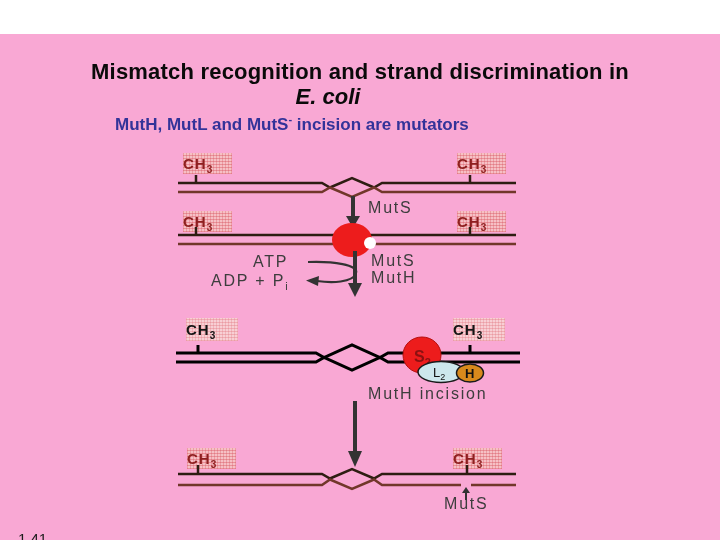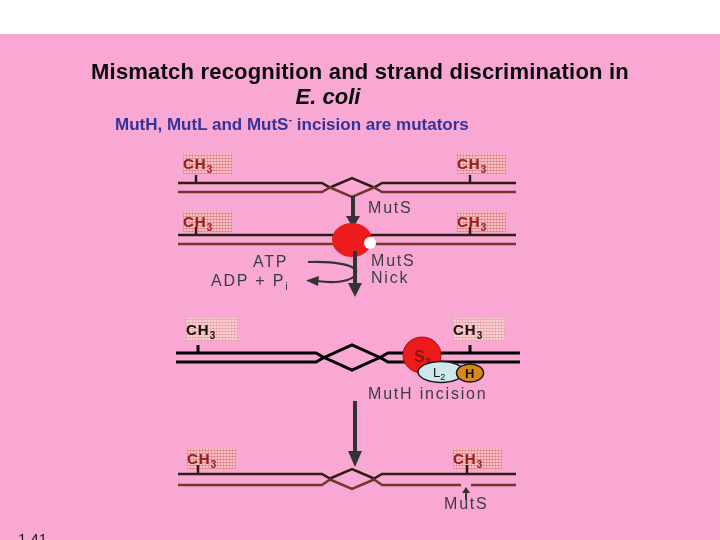--- a/index.html
+++ b/index.html
@@ -65,21 +65,21 @@
     <line x1="0" y1="24" x2="338" y2="24" stroke="#71372a" stroke-width="2.5"></line>
     <ellipse cx="174" cy="20" rx="20" ry="17" fill="#ed1c1c"></ellipse>
     <circle cx="192" cy="23" r="6" fill="#ffffff"></circle>
   </svg>
 
   <svg class="abs" style="left:346px;top:217px" width="20" height="48">
     <line x1="9" y1="0" x2="9" y2="34" stroke="#333" stroke-width="4"></line>
     <polygon points="2,32 16,32 9,46" fill="#333"></polygon>
   </svg>
   <div class="dlabel" style="left:371px;top:218px">MutS</div>
-  <div class="dlabel" style="left:371px;top:235px">Nick</div>
+  <div class="dlabel" style="left:371px;top:235px">MutH</div>
   <div class="dlabel" style="left:253px;top:219px">ATP</div>
   <div class="dlabel" style="left:211px;top:238px"><span>ADP + P</span><sub>i</sub></div>
   <svg class="abs" style="left:303px;top:221px" width="70" height="36">
     <path d="M5,7 C30,6 56,10 53,18 C50,28 28,28 14,26" fill="none" stroke="#333" stroke-width="2.2"></path>
     <polygon points="16,21 15,31 3,25.5" fill="#333"></polygon>
   </svg>
 
   <div class="ch3 light abs" style="left:186px;top:284px"><span>CH</span><sub>3</sub></div>
   <div class="ch3 light abs" style="left:453px;top:284px"><span>CH</span><sub>3</sub></div>
   <svg class="abs" style="left:176px;top:303px" width="344" height="50">

